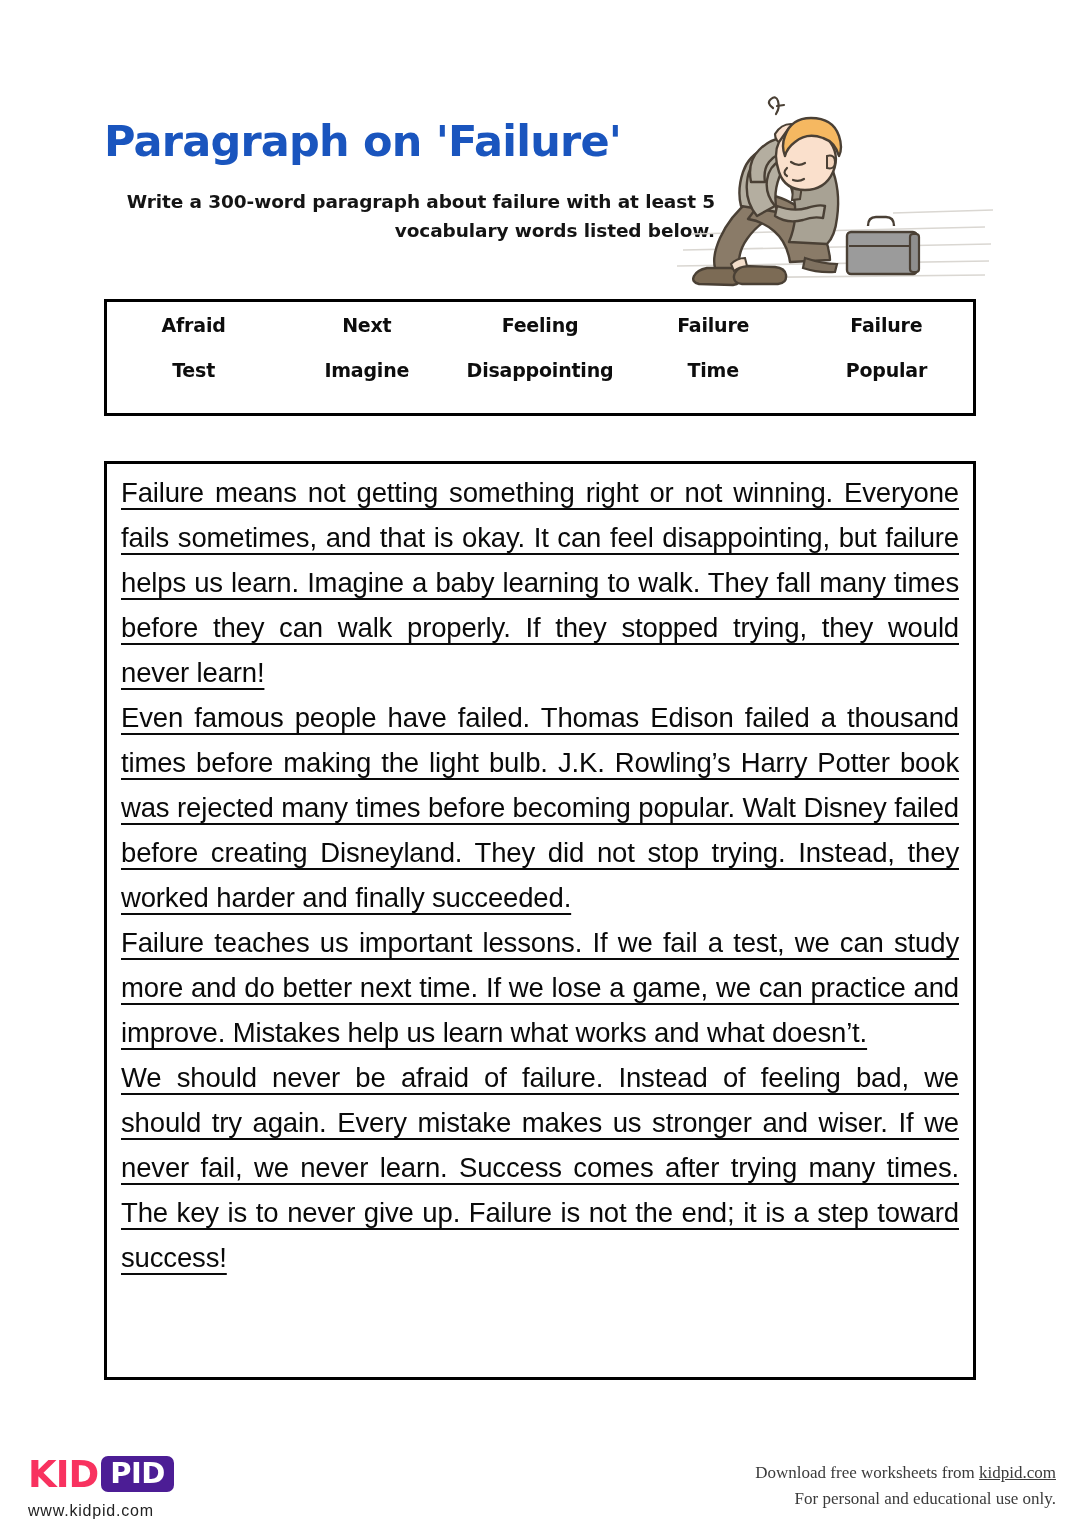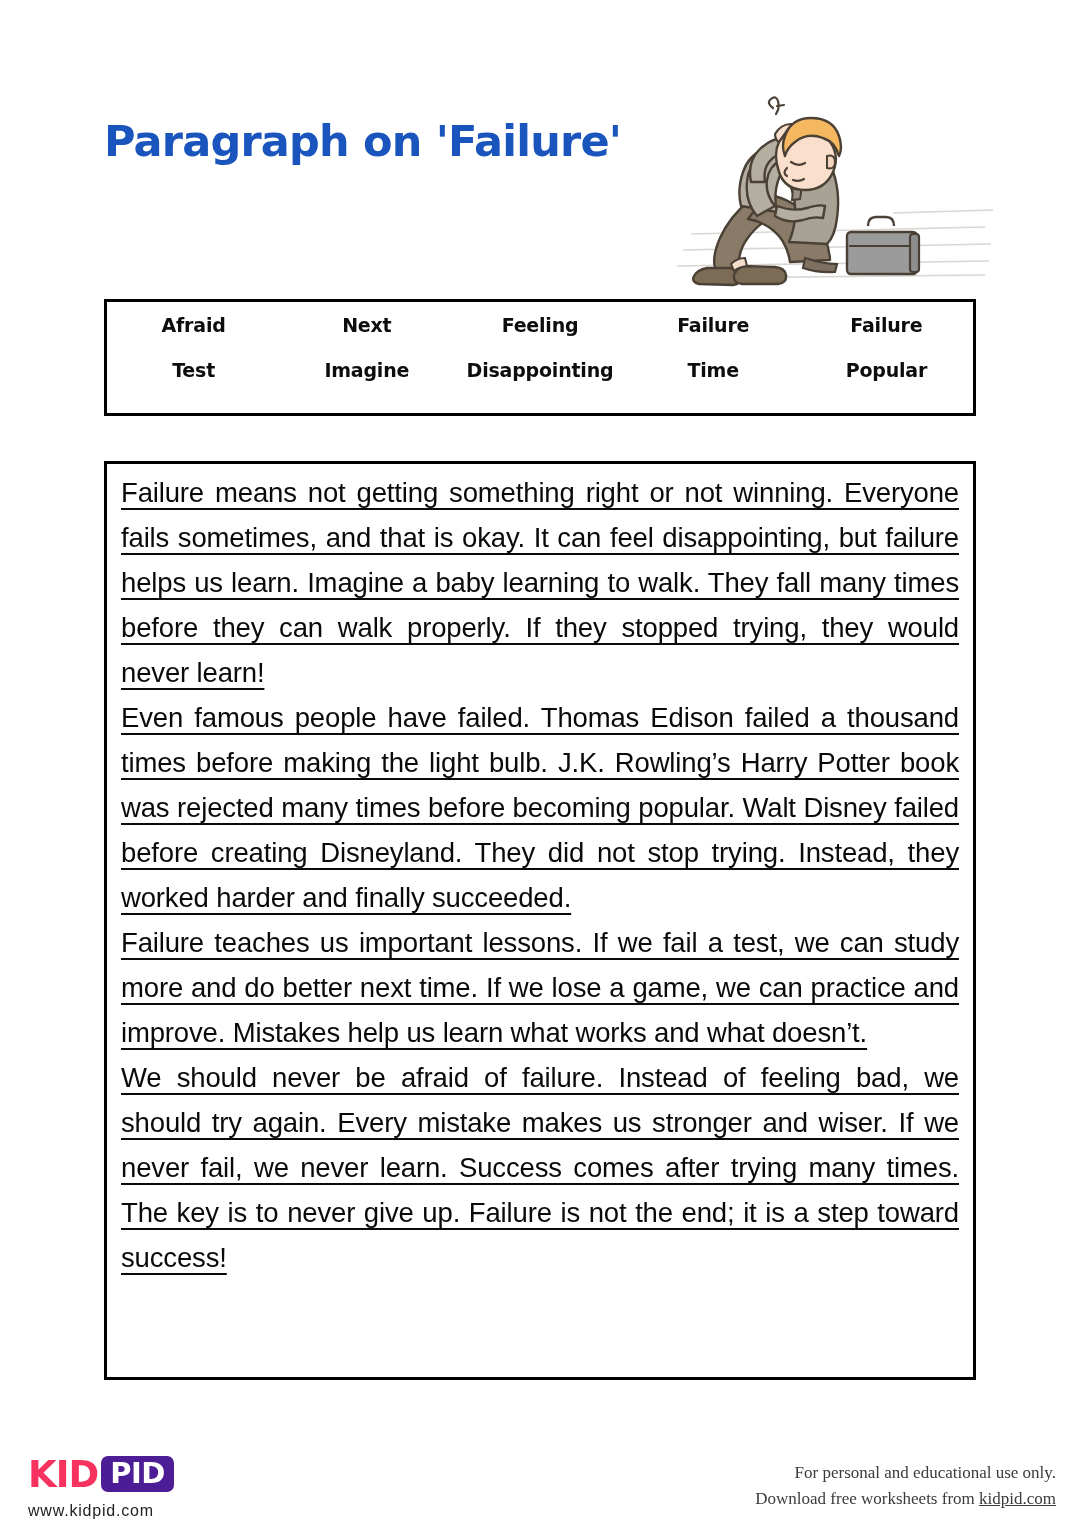--- a/index.html
+++ b/index.html
@@ -185,20 +185,21 @@
   .credits a, .credits .link {
     color: #3b3b3b;
     text-decoration: underline;
   }
 </style>
 </head>
 <body>
 
 <div class="header">
   <h1 class="title">Paragraph on 'Failure'</h1>
+  <div class="subtitle">Write a 300-word paragraph about failure with at least 5 vocabulary words listed below.</div>
 </div>
 
 <div class="illustration">
   <svg width="340" height="208" viewBox="0 0 340 208" xmlns="http://www.w3.org/2000/svg">
 
     <g stroke="#DAD7D2" stroke-width="1.6" fill="none">
       <line x1="36" y1="152" x2="330" y2="145"></line>
       <line x1="28" y1="168" x2="336" y2="162"></line>
       <line x1="22" y1="184" x2="334" y2="179"></line>
       <line x1="44" y1="196" x2="330" y2="193"></line>
@@ -291,16 +292,16 @@
     <div class="logo-row">
       <span class="logo-kid">KID</span>
       <span class="logo-pid-badge">
         <span class="logo-pid">PID</span>
       </span>
     </div>
     <div class="logo-url">www.kidpid.com</div>
   </div>
 
   <div class="credits">
+    <div><span>Download free worksheets from </span><span class="link">kidpid.com</span></div>
     <div>For personal and educational use only.</div>
-    <div><span>Download free worksheets from </span><span class="link">kidpid.com</span></div>
   </div>
 </div>
 
 </body></html>

